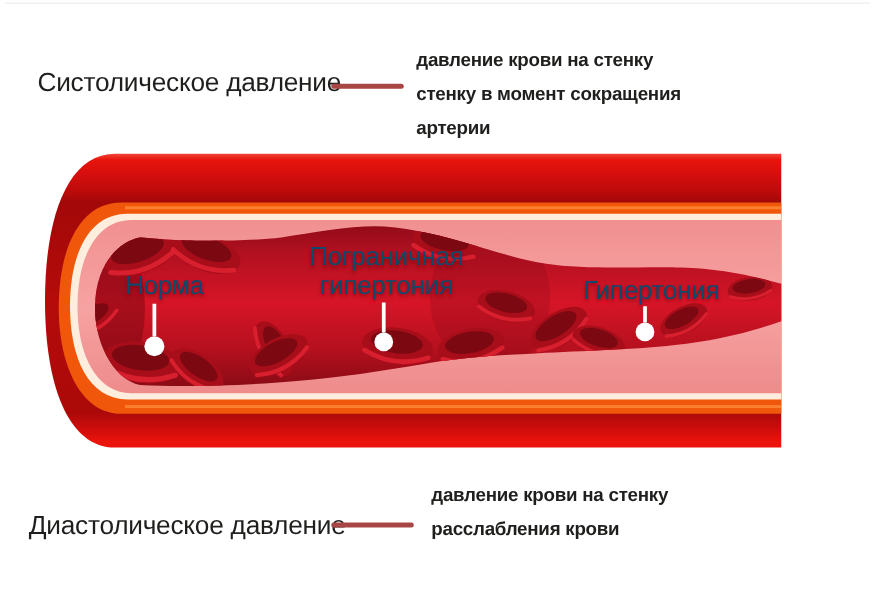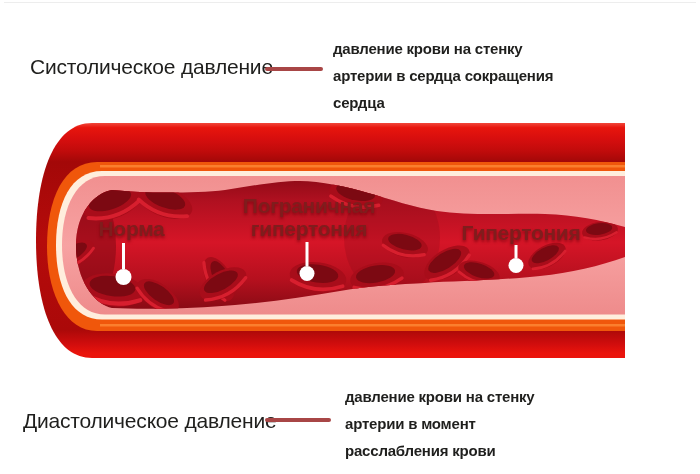--- a/index.html
+++ b/index.html
@@ -12,38 +12,38 @@
   .black-label{
     font-size:21px;color:#1f1f1d;white-space:nowrap;letter-spacing:-0.2px;
   }
   .desc{
     font-size:15px;color:#1f1f1d;line-height:27px;letter-spacing:-0.2px;font-weight:bold;
   }
   .dash{
     height:4px;background:#a84646;border-radius:2px;
   }
   .zone-label{
-    color:#7f1d1d;font-weight:bold;font-size:21px;line-height:23px;
+    color:#0c4a6e;font-weight:normal;font-size:21px;line-height:23px;
     text-align:center;letter-spacing:-0.3px;
     text-shadow:0 2px 3px rgba(110,0,12,0.6);
     white-space:nowrap;
   }
   .topline{background:#ededed;}
 </style>
 </head>
 <body>
 
 <div class="abs topline" style="left:4px;top:2px;width:692px;height:1px;"></div>
 
 <div class="abs black-label" style="left:30px;top:55px;">Систолическое давление</div>
 <div class="abs dash" style="left:265px;top:67px;width:58px;"></div>
 <div class="abs desc" style="left:333px;top:35px;width:300px;">
   <div>давление крови на стенку</div>
-  <div>артерии в сердца сокращения</div>
-  <div>сердца</div>
+  <div>стенку в момент сокращения</div>
+  <div>артерии</div>
 </div>
 
 <svg class="abs" style="left:0;top:0;" width="700" height="474" viewBox="0 0 700 474">
   <defs>
     <linearGradient id="wallGrad" x1="0" y1="123" x2="0" y2="358" gradientUnits="userSpaceOnUse">
       <stop offset="0" stop-color="#f0463a"></stop>
       <stop offset="0.02" stop-color="#e8150d"></stop>
       <stop offset="0.07" stop-color="#d60e0e"></stop>
       <stop offset="0.12" stop-color="#c00b0b"></stop>
       <stop offset="0.165" stop-color="#a30808"></stop>
@@ -121,15 +121,14 @@
 <div class="abs zone-label" style="left:224px;top:194px;width:170px;">
   <div>Пограничная</div>
   <div>гипертония</div>
 </div>
 <div class="abs zone-label" style="left:436px;top:221px;width:170px;">Гипертония</div>
 
 <div class="abs black-label" style="left:23px;top:409px;">Диастолическое давление</div>
 <div class="abs dash" style="left:265px;top:418px;width:66px;"></div>
 <div class="abs desc" style="left:345px;top:383px;width:300px;">
   <div>давление крови на стенку</div>
-  <div>артерии в момент</div>
   <div>расслабления крови</div>
 </div>
 
 </body></html>

